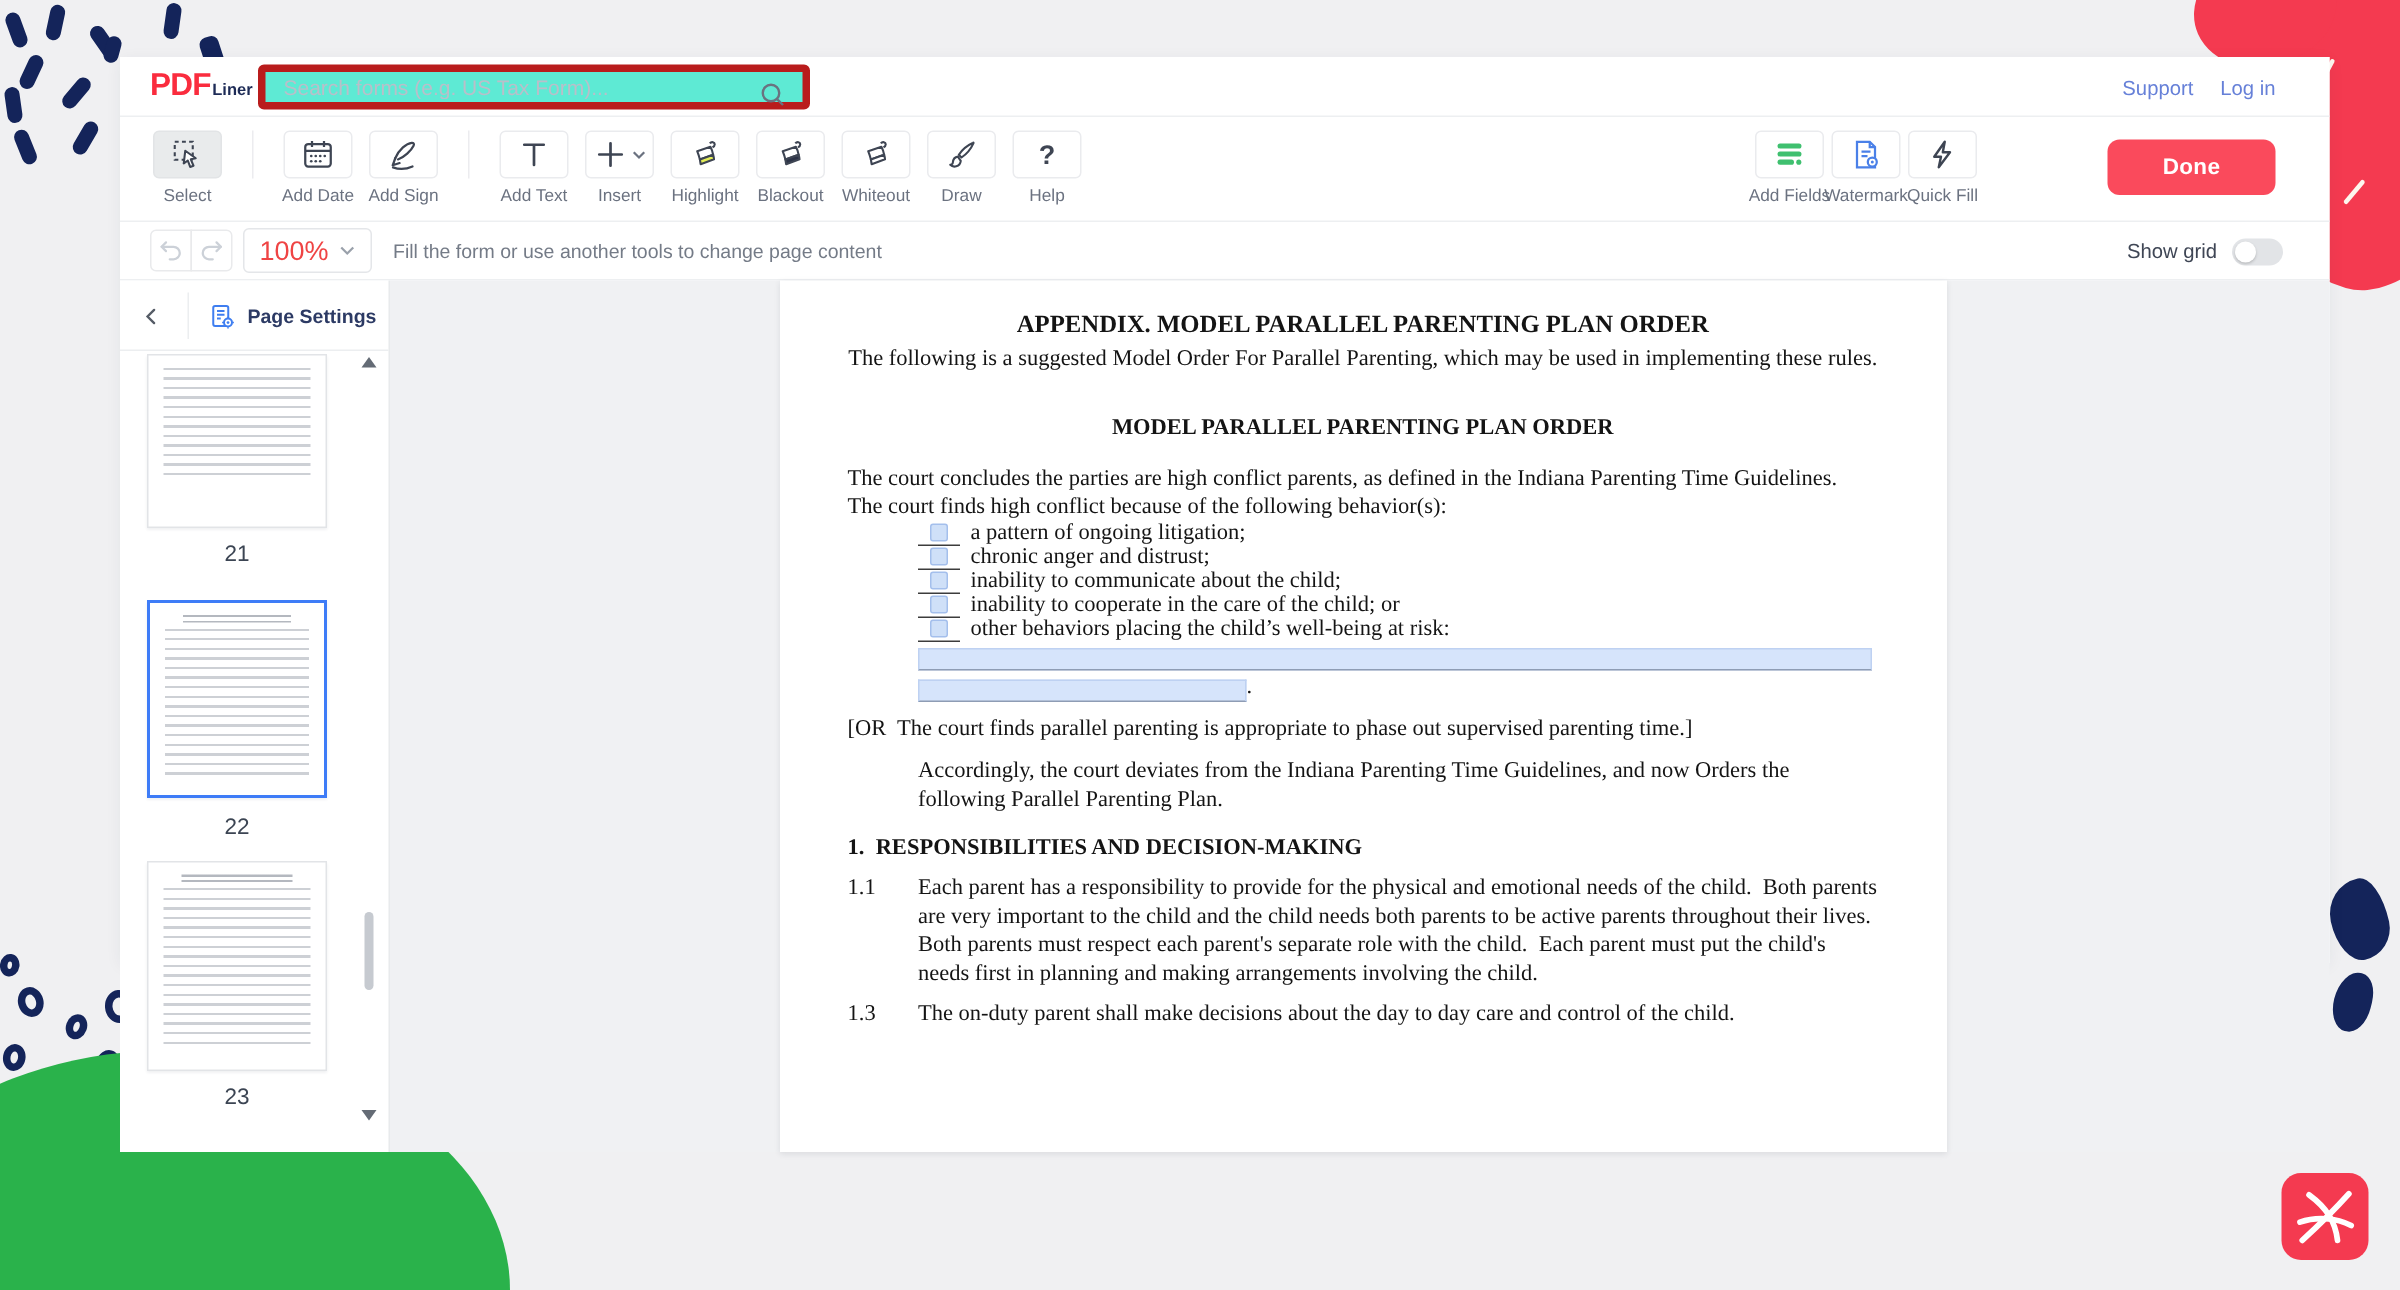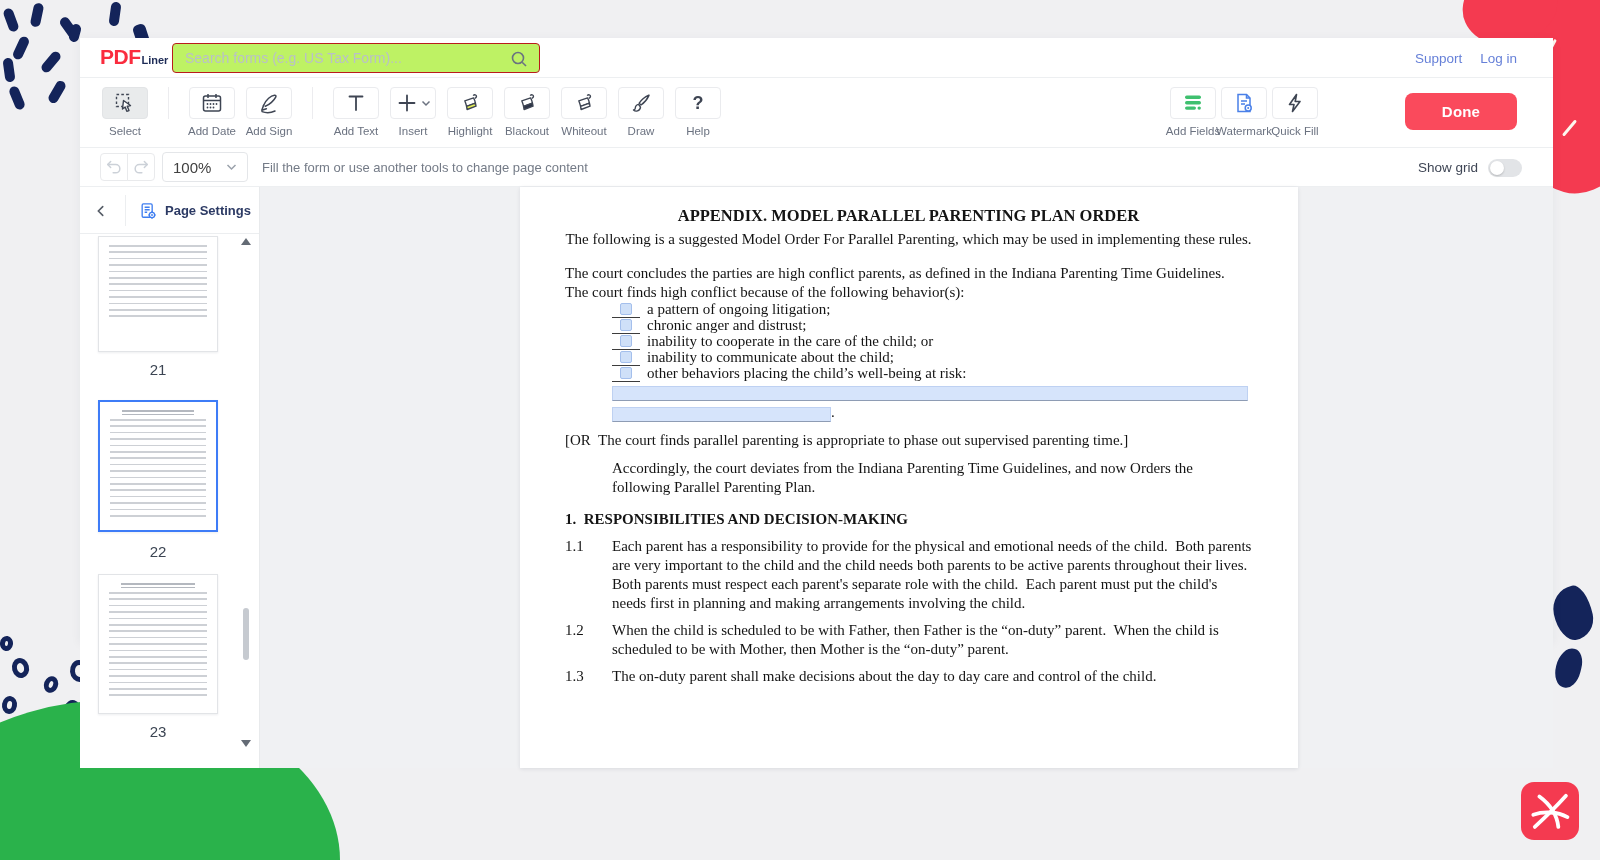--- a/index.html
+++ b/index.html
@@ -20,21 +20,21 @@
   .pdf-badge { position:absolute; left:1521px; top:782px; width:58px; height:58px; background:var(--brand-red-deep,#f43a50); border-radius:13px; z-index:1; display:flex; align-items:center; justify-content:center; }
 
   
   .app { position:absolute; left:80px; top:38px; width:1473px; height:604px; background:#fff; z-index:2; box-shadow:0 2px 10px rgba(40,50,70,.06); }
 
   
   .hdr { position:absolute; left:0; top:0; width:100%; height:40px; border-bottom:1px solid #edeff1; background:#fff; }
   .logo { position:absolute; left:20px; top:8px; display:flex; align-items:flex-end; cursor:pointer; }
   .logo .p1 { color:var(--brand-red,#fa2c3e); font-weight:800; font-size:21px; line-height:22px; letter-spacing:-0.5px; }
   .logo .p2 { color:#1d2b56; font-weight:800; font-size:11px; line-height:15px; margin-left:1px; }
-  .search { position:absolute; left:92px; top:5px; width:368px; height:30px; border:1px solid #b91c1c; border-radius:4px; background:#bef264; }
+  .search { position:absolute; left:92px; top:5px; width:368px; height:30px; border:5px solid #b91c1c; border-radius:4px; background:#5eead4; }
   .search input { position:absolute; inset:0; border:0; outline:0; background:transparent; padding:0 36px 0 12px; font-size:14px; color:#3a4454; font-family:"Liberation Sans",sans-serif; }
   .search input::placeholder { color:#b9bfc9; }
   .search .sicon { position:absolute; right:10px; top:5px; }
   .doc-name { position:absolute; left:775px; top:7px; height:26px; line-height:24px; padding:0 13px; border:1px solid #e2e4e8; border-radius:4px; font-size:13px; font-weight:600; color:#39455e; background:#fff; white-space:nowrap; }
   .hdr-links { position:absolute; right:36px; top:0; height:40px; display:flex; align-items:center; gap:18px; }
   .hdr-links a { color:var(--link-blue,#6680d8); font-size:13.5px; text-decoration:none; cursor:pointer; }
 
   
   .tbar { position:absolute; left:0; top:40px; width:100%; height:70px; border-bottom:1px solid #edeff1; background:#fff; }
   .tools { position:absolute; left:22px; top:9px; display:flex; gap:11px; align-items:flex-start; }
@@ -47,21 +47,21 @@
   .help-q { font-size:18px; font-weight:600; color:#3e4553; }
   .done-btn { position:absolute; right:36px; top:15px; width:112px; height:37px; background:var(--done-red,#fa4a5c); color:#fff; border:0; border-radius:8px; font-size:15px; font-weight:700; font-family:"Liberation Sans",sans-serif; cursor:pointer; letter-spacing:.2px; }
 
   
   .sbar { position:absolute; left:0; top:110px; width:100%; height:39px; border-bottom:1px solid #edeff1; background:#fff; }
   .undoredo { position:absolute; left:20px; top:5px; display:flex; }
   .ur-btn { width:28px; height:28px; border:1px solid #e9eaec; background:#fff; display:flex; align-items:center; justify-content:center; cursor:pointer; }
   .ur-btn:first-child { border-radius:4px 0 0 4px; }
   .ur-btn:last-child { border-radius:0 4px 4px 0; margin-left:-1px; }
   .zoom-sel { position:absolute; left:82px; top:4px; width:86px; height:30px; border:1px solid #e4e6e9; border-radius:4px; display:flex; align-items:center; padding:0 10px; cursor:pointer; justify-content:space-between; }
-  .zoom-sel .zv { font-size:15px; color:#404040; }
+  .zoom-sel .zv { font-size:18px; color:#ef4444; }
   .hint { position:absolute; left:182px; top:0; height:39px; display:flex; align-items:center; font-size:13px; color:#747b87; }
   .gridbox { position:absolute; right:31px; top:0; height:39px; display:flex; align-items:center; gap:10px; }
   .gridbox .glabel { font-size:13.5px; color:#3f4655; }
   .toggle { width:34px; height:18px; background:#e2e4e7; border-radius:9px; position:relative; cursor:pointer; }
   .toggle .knob { position:absolute; left:2px; top:2px; width:14px; height:14px; background:#fff; border-radius:50%; box-shadow:0 1px 2px rgba(0,0,0,.2); }
 
   
   .appbody { position:absolute; left:0; top:149px; width:100%; height:581px; background:#f0f1f3; }
   .sidebar { position:absolute; left:0; top:0; width:180px; height:581px; background:#fff; border-right:1px solid #e8eaec; }
   .sb-head { position:absolute; left:0; top:0; width:100%; height:47px; border-bottom:1px solid #eceef0; }
@@ -439,45 +439,46 @@
 
         <div class="sb-scroll-up"></div>
         <div class="sb-thumbbar"></div>
         <div class="sb-scroll-dn"></div>
       </div>
 
       <div class="page">
         <div class="doc">
           <div class="center b doc-title">APPENDIX. MODEL PARALLEL PARENTING PLAN ORDER</div>
           <div class="center doc-sub">The following is a suggested Model Order For Parallel Parenting, which may be used in implementing these rules.</div>
+          <div class="center b doc-sec">MODEL PARALLEL PARENTING PLAN ORDER</div>
           <div class="doc-intro">The court concludes the parties are high conflict parents, as defined in the Indiana Parenting Time Guidelines.  The court finds high conflict because of the following behavior(s):</div>
 
           <div class="cbrow">
             <span class="cbline">
                 <span class="cbox"></span>
               </span>
             <span class="cbtext">a pattern of ongoing litigation;</span>
           </div>
           <div class="cbrow">
             <span class="cbline">
                 <span class="cbox"></span>
               </span>
             <span class="cbtext">chronic anger and distrust;</span>
           </div>
           <div class="cbrow">
             <span class="cbline">
                 <span class="cbox"></span>
               </span>
-            <span class="cbtext">inability to cooperate in the care of the child; or</span>
+            <span class="cbtext">inability to communicate about the child;</span>
           </div>
           <div class="cbrow">
             <span class="cbline">
                 <span class="cbox"></span>
               </span>
-            <span class="cbtext">inability to communicate about the child;</span>
+            <span class="cbtext">inability to cooperate in the care of the child; or</span>
           </div>
           <div class="cbrow">
             <span class="cbline">
                 <span class="cbox"></span>
               </span>
             <span class="cbtext">other behaviors placing the child’s well-being at risk:</span>
           </div>
 
           <div class="fieldbar bar1"></div>
           <div class="bar2row">
@@ -487,24 +488,20 @@
 
           <div class="or-line">[OR  The court finds parallel parenting is appropriate to phase out supervised parenting time.]</div>
           <div class="accordingly">Accordingly, the court deviates from the Indiana Parenting Time Guidelines, and now Orders the following Parallel Parenting Plan.</div>
           <div class="h1">1.  RESPONSIBILITIES AND DECISION-MAKING</div>
 
           <div class="item">
             <span class="num">1.1</span>
             <span class="txt">Each parent has a responsibility to provide for the physical and emotional needs of the child.  Both parents are very important to the child and the child needs both parents to be active parents throughout their lives.  Both parents must respect each parent's separate role with the child.  Each parent must put the child's needs first in planning and making arrangements involving the child.</span>
           </div>
           <div class="item">
-            <span class="num">1.2</span>
-            <span class="txt">When the child is scheduled to be with Father, then Father is the “on-duty” parent.  When the child is scheduled to be with Mother, then Mother is the “on-duty” parent.</span>
-          </div>
-          <div class="item">
             <span class="num">1.3</span>
             <span class="txt">The on-duty parent shall make decisions about the day to day care and control of the child.</span>
           </div>
 
         </div>
       </div>
 
     </div>
   </div>
 </div>

